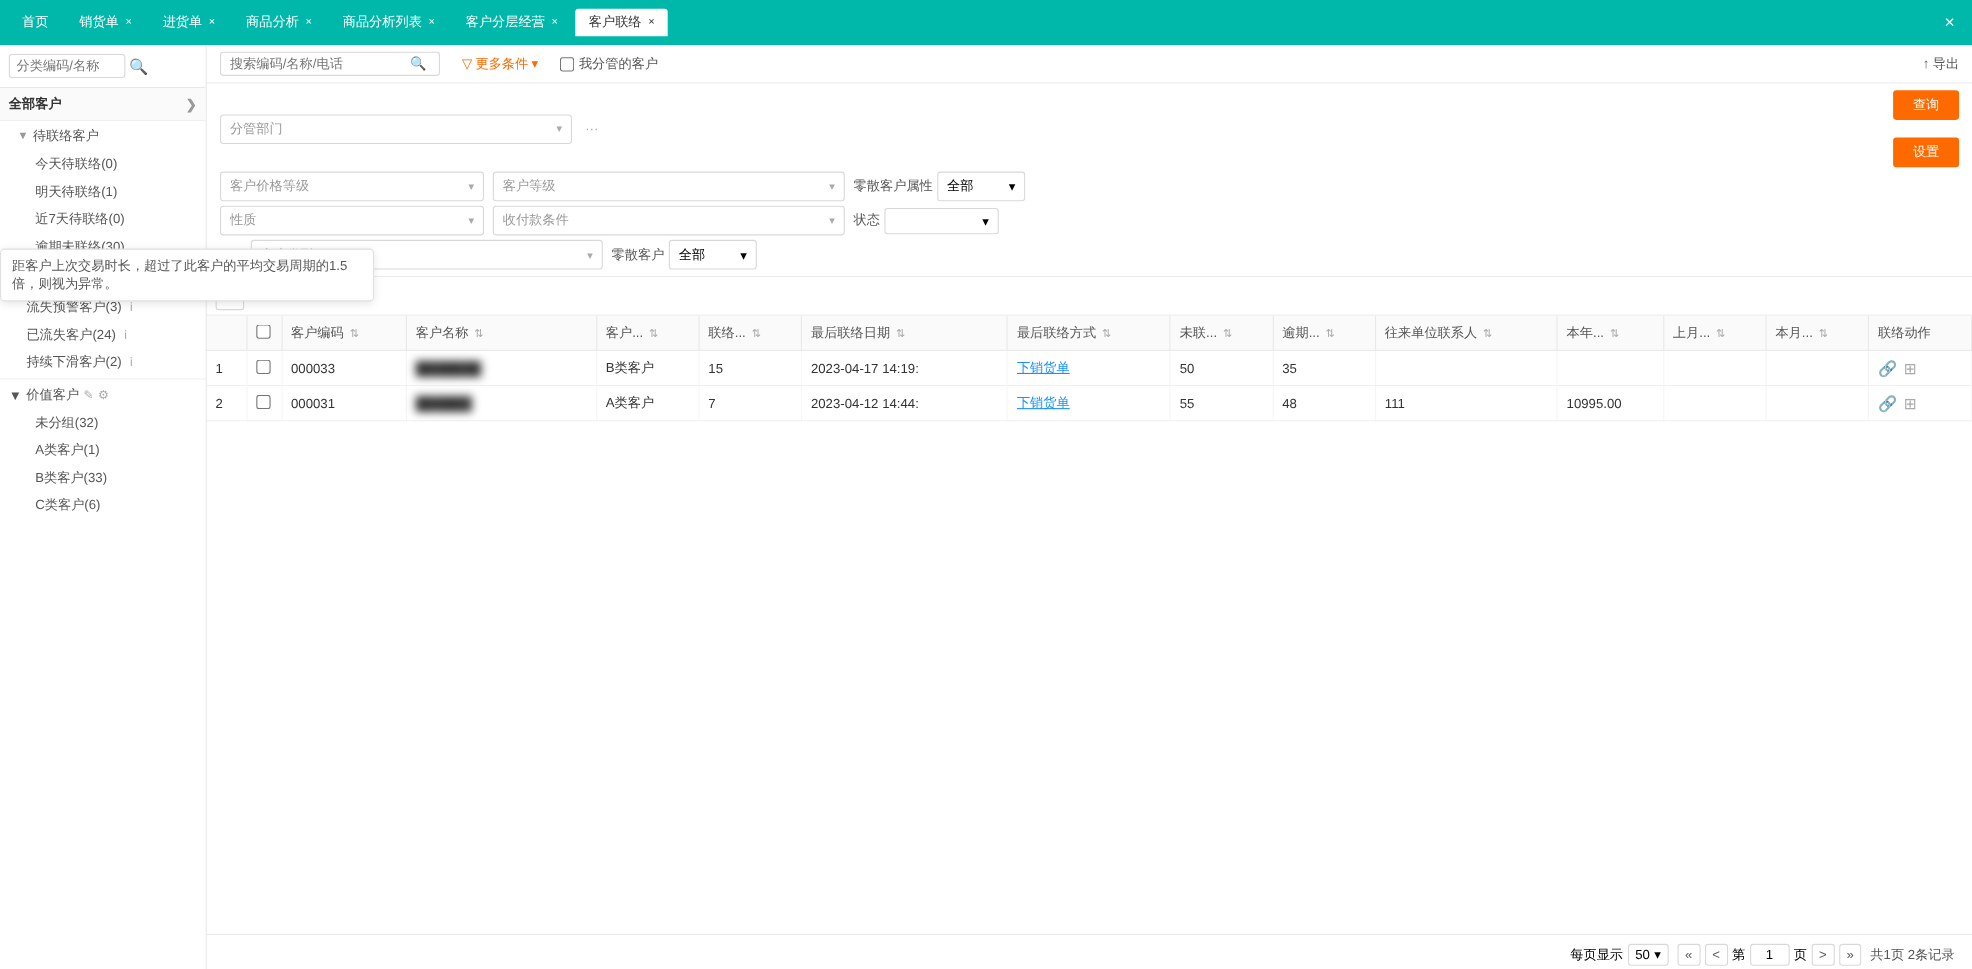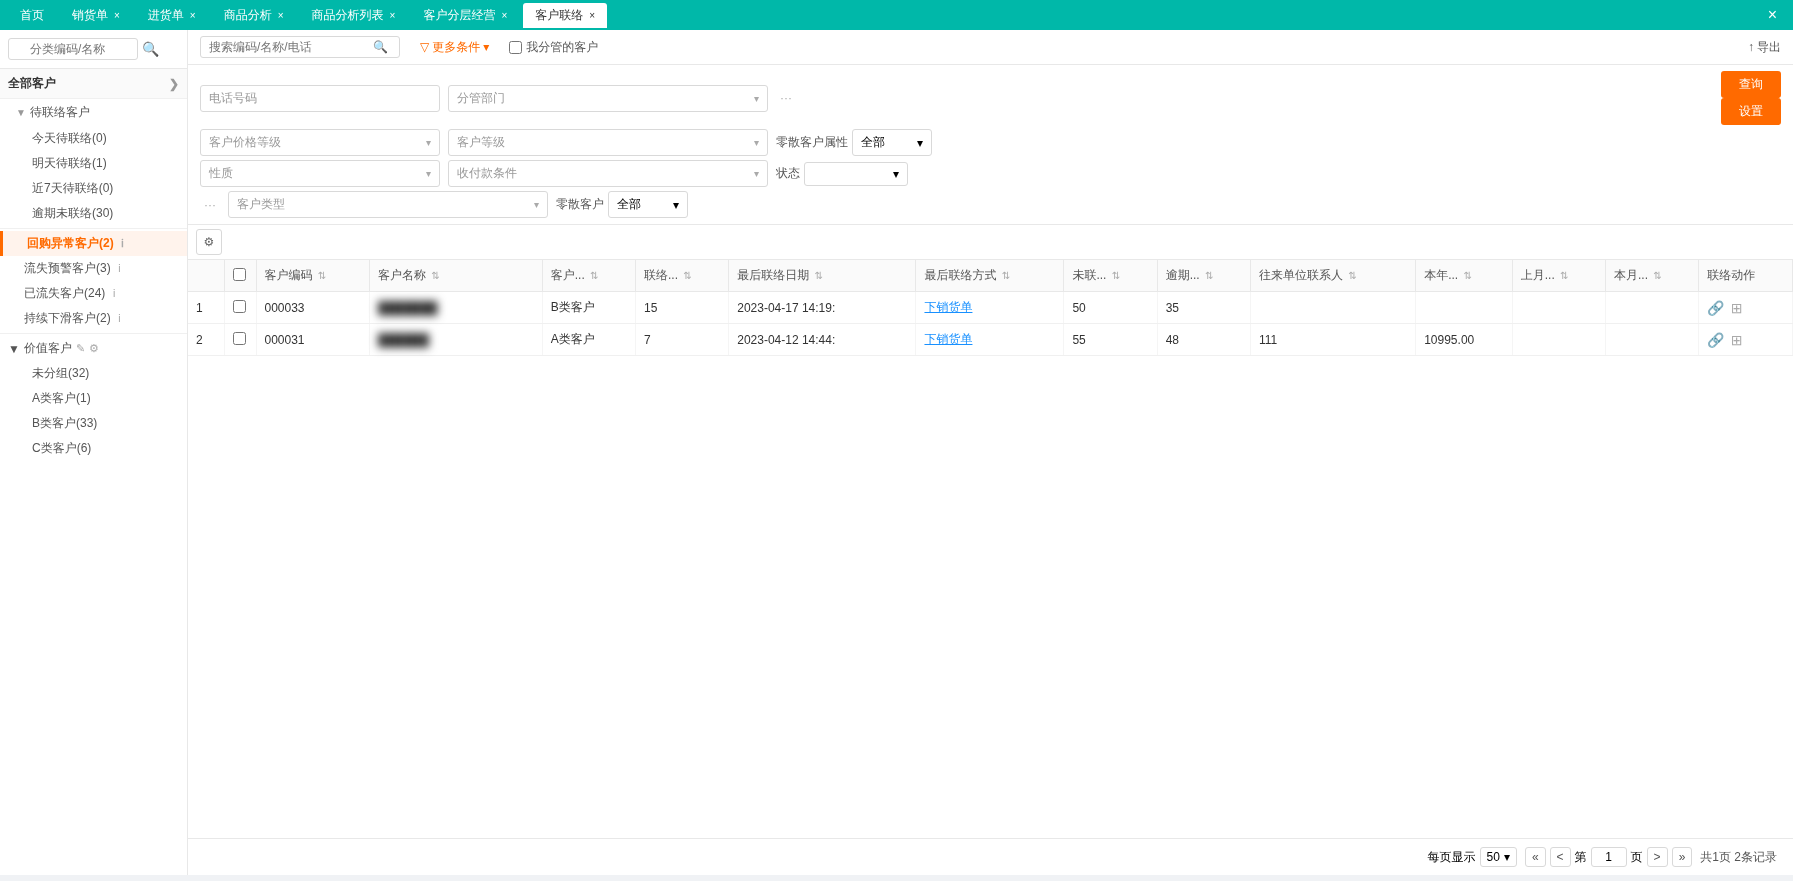--- a/index.html
+++ b/index.html
@@ -1,21 +1,21 @@
 <!DOCTYPE html>
 <html><head>
   <meta charset="utf-8">
   <style>
     * { box-sizing: border-box; margin: 0; padding: 0; font-family: 'Microsoft YaHei', Arial, sans-serif; font-size: 12px; }
     body { background: #f0f2f5; width: 1793px; min-height: 881px; overflow: hidden; }
 
     
     .top-nav {
       background: #00b8a9;
-      height: 30px;
+      height: 41px;
       display: flex;
       align-items: center;
       padding: 0 8px;
       gap: 4px;
     }
     .nav-tab {
       color: #fff;
       padding: 4px 12px;
       cursor: pointer;
       border-radius: 3px 3px 0 0;
@@ -54,22 +54,22 @@
     .sidebar-search {
       padding: 8px;
       border-bottom: 1px solid #e8e8e8;
       display: flex;
       align-items: center;
       gap: 4px;
     }
     .sidebar-search input {
       border: 1px solid #d9d9d9;
       border-radius: 3px;
-      padding: 3px 21px;
-      width: 130px;
+      padding: 3px 6px;
+      width: 106px;
       font-size: 12px;
       outline: none;
     }
     .sidebar-search-icon {
       color: #999;
       font-size: 14px;
       cursor: pointer;
     }
     .sidebar-body { overflow-y: auto; flex: 1; }
     .sidebar-section-header {
@@ -220,21 +220,21 @@
       padding: 4px 8px;
       min-width: 80px;
       display: flex;
       align-items: center;
       justify-content: space-between;
       cursor: pointer;
     }
     .action-buttons {
       display: flex;
       flex-direction: column;
-      gap: 0;
+      gap: 16px;
       margin-left: auto;
     }
     .btn-query {
       background: #ff6a00;
       color: #fff;
       border: none;
       border-radius: 3px;
       padding: 5px 18px;
       cursor: pointer;
       font-size: 12px;
@@ -464,20 +464,23 @@
       </div>
       <div class="sidebar-item sidebar-item-sub">
         <span>B类客户(33)</span>
       </div>
       <div class="sidebar-item sidebar-item-sub">
         <span>C类客户(6)</span>
       </div>
     </div>
   </div>
 
+  <div class="tooltip-box">
+    <span>距客户上次交易时长，超过了此客户的平均交易周期的1.5倍，则视为异常。</span>
+  </div>
 
   <div class="content-area">
 
     <div class="filter-bar">
       <div class="filter-search-box">
         <input type="text" placeholder="搜索编码/名称/电话" style="">
         <span style="color:#aaa;">🔍</span>
       </div>
       <div class="filter-more">
         <span>▽</span>
@@ -490,23 +493,20 @@
       </div>
       <div class="filter-export">
         <span>↑</span>
         <span>导出</span>
       </div>
     </div>
 
     <div class="adv-filter">
 
       <div class="adv-filter-row">
-        <div class="filter-field medium">
-          <span class="label">电话号码</span>
-        </div>
         <div class="filter-field wide">
           <span class="label">分管部门</span>
           <span class="caret">▾</span>
         </div>
         <span class="filter-field-dots">···</span>
         <div class="action-buttons">
           <button class="btn-query">查询</button>
           <button class="btn-settings">设置</button>
         </div>
       </div>

